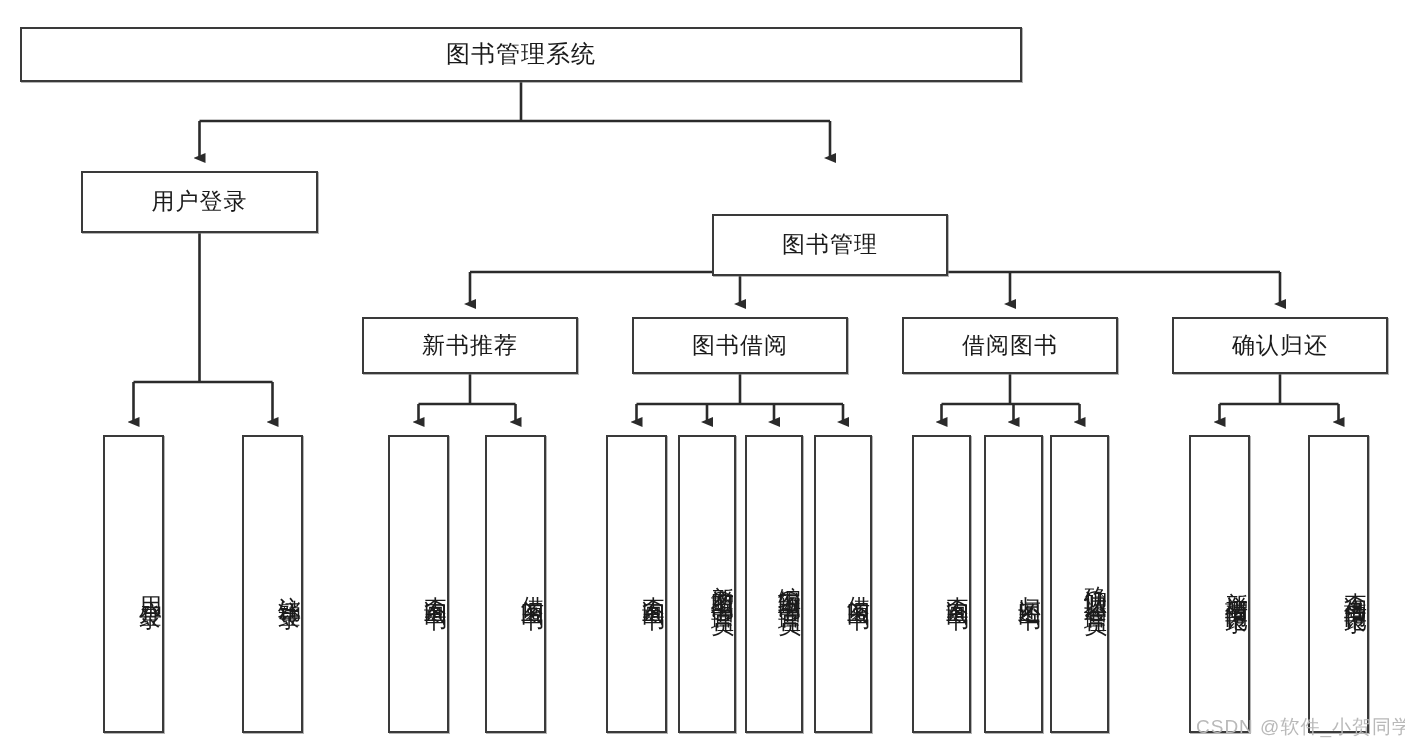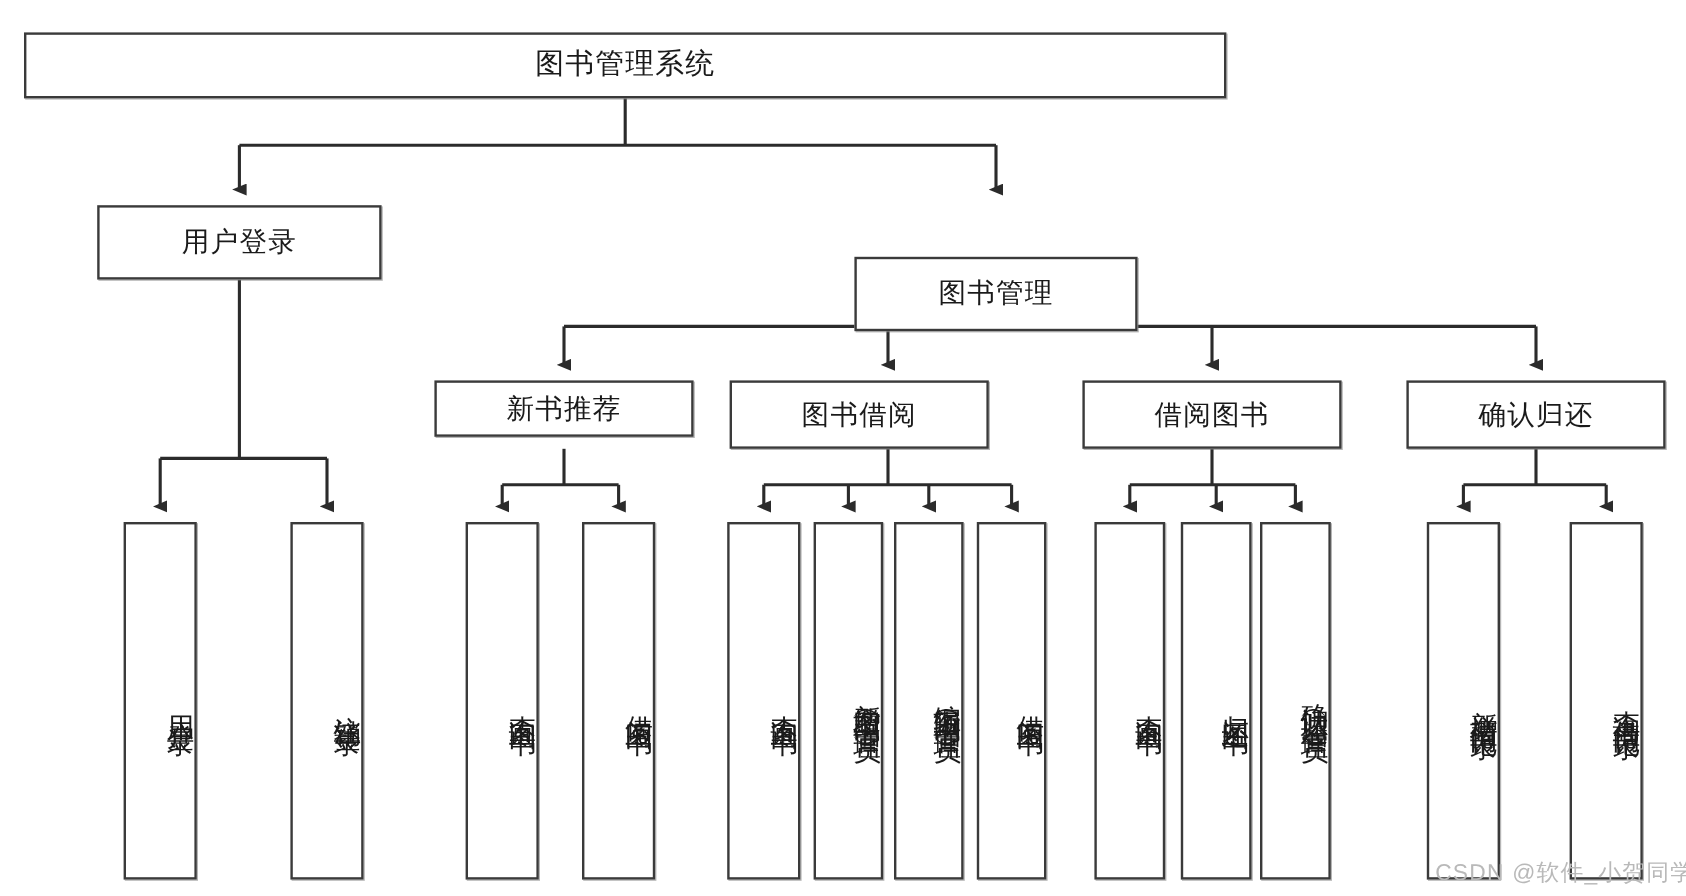--- a/index.html
+++ b/index.html
@@ -121,24 +121,24 @@
   <div id="nodes-layer">
       <div class="node horiz root" style="left: 20px; top: 14px; width: 1002px; height: 55px;">
         <span class="htext">图书管理系统</span>
       </div>
       <div class="node horiz" style="left: 81px; top: 171px; width: 237px; height: 62px;">
         <span class="htext">用户登录</span>
       </div>
       <div class="node horiz" style="left: 712px; top: 171px; width: 236px; height: 62px; margin-top: 43px;">
         <span class="htext">图书管理</span>
       </div>
-      <div class="node horiz" style="left: 362px; top: 317px; width: 216px; height: 47px; justify-content: center;">
+      <div class="node horiz" style="left: 362px; top: 317px; width: 216px; height: 57px; justify-content: center;">
         <span class="htext">新书推荐</span>
       </div>
-      <div class="node horiz" style="left: 608px; top: 317px; width: 216px; height: 57px;">
+      <div class="node horiz" style="left: 632px; top: 317px; width: 216px; height: 57px;">
         <span class="htext">图书借阅</span>
       </div>
       <div class="node horiz" style="left: 902px; top: 317px; width: 216px; height: 57px;">
         <span class="htext">借阅图书</span>
       </div>
       <div class="node horiz" style="left: 1172px; top: 317px; width: 216px; height: 57px;">
         <span class="htext">确认归还</span>
       </div>
       <div class="node vert" style="left: 103px; top: 435px; width: 61px; height: 298px;">
         <span class="vtext">用户登录</span>

